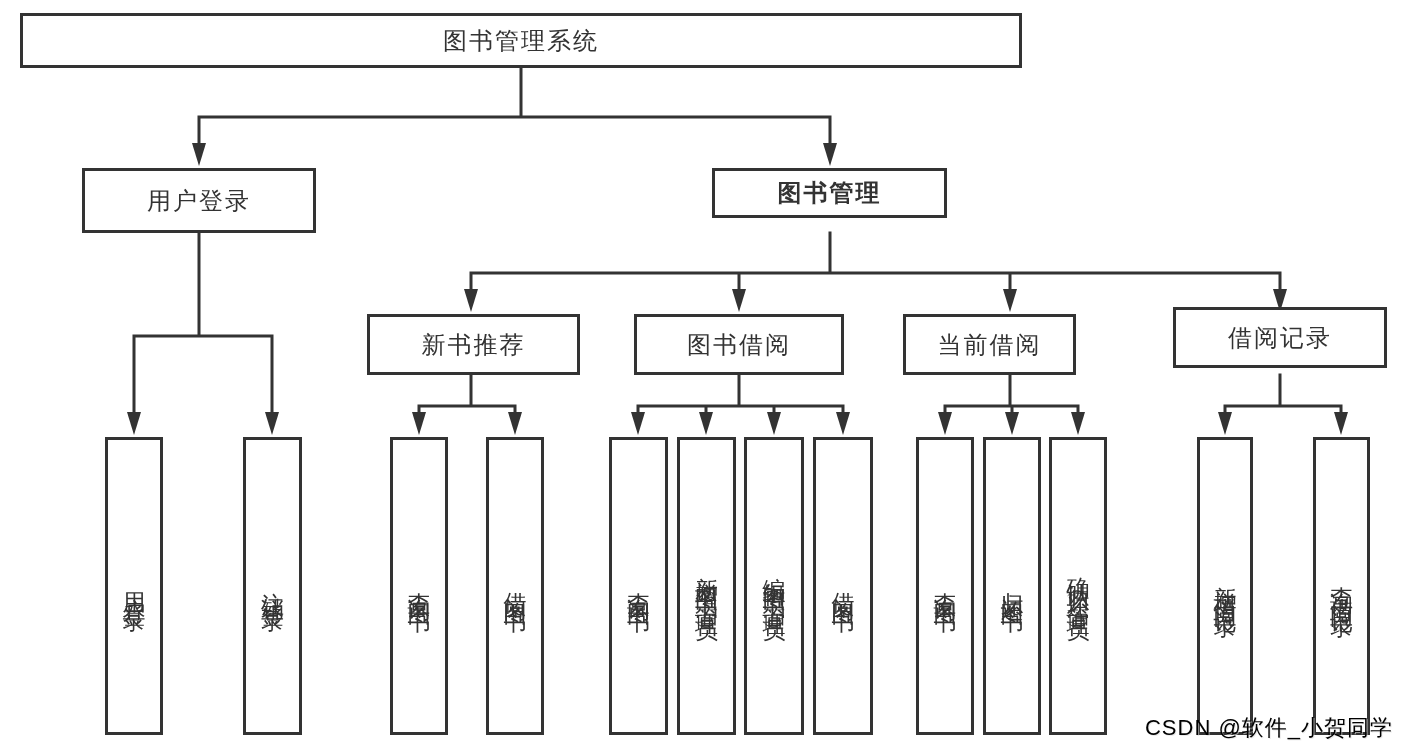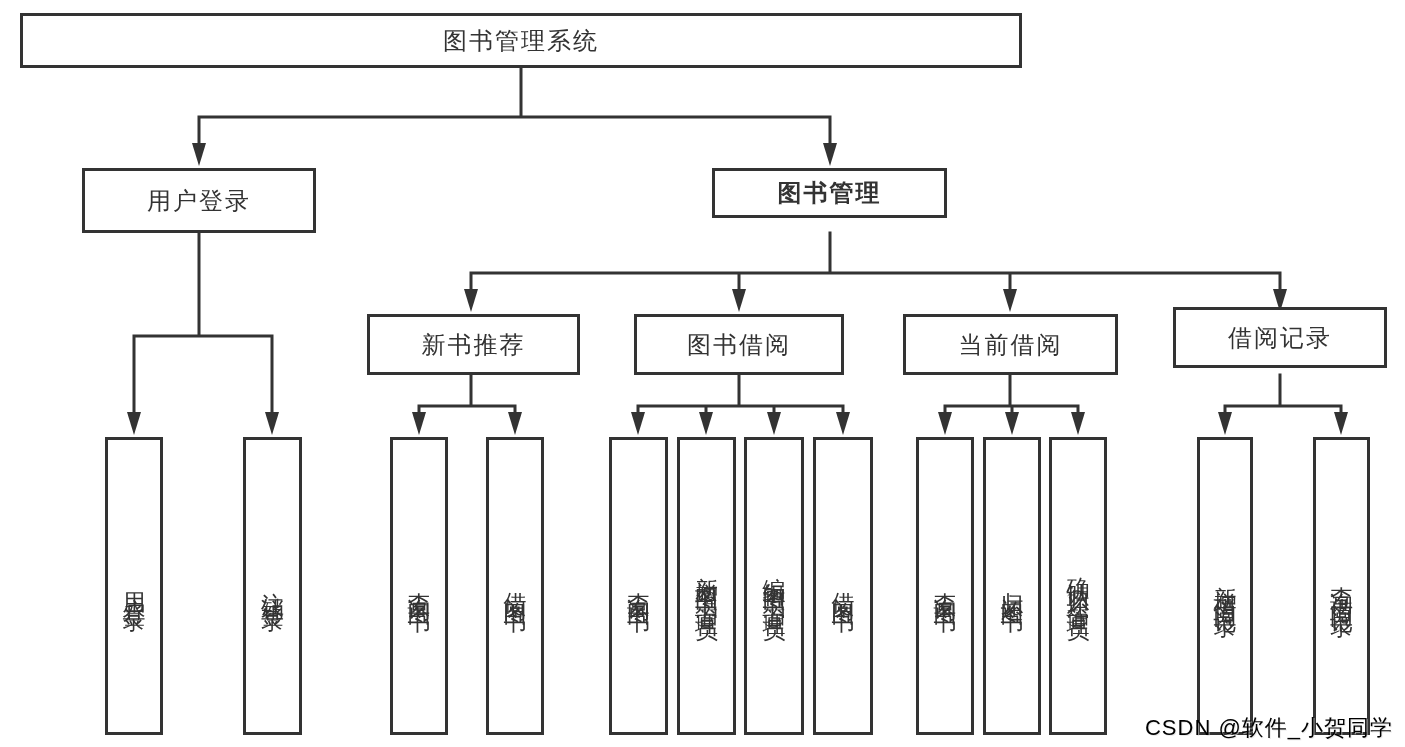--- a/index.html
+++ b/index.html
@@ -129,21 +129,21 @@
     </g>
   </svg>
 
   <div class="hbox" style="left:20px; top:13px; width:1002px; height:55px;">图书管理系统</div>
 
   <div class="hbox" style="left:82px; top:168px; width:234px; height:65px;">用户登录</div>
   <div class="hbox" style="left:712px; top:168px; width:235px; height:50px;font-weight:bold;">图书管理</div>
 
   <div class="hbox" style="left:347px; top:314px; width:213px; height:61px;margin-left:20px;">新书推荐</div>
   <div class="hbox" style="left:634px; top:314px; width:210px; height:61px;">图书借阅</div>
-  <div class="hbox" style="left:903px; top:314px; width:215px; height:61px;">当前借阅</div>
+  <div class="hbox" style="left:903px; top:314px; width:173px; height:61px;">当前借阅</div>
   <div class="hbox" style="left:1173px; top:307px; width:214px; height:61px;">借阅记录</div>
 
   <div class="vbox" style="left:105px; width:58px;">用户登录</div>
   <div class="vbox" style="left:243px; width:59px;">注销登录</div>
 
   <div class="vbox" style="left:390px; width:58px;">查询图书</div>
   <div class="vbox" style="left:486px; width:58px;">借阅图书</div>
 
   <div class="vbox" style="left:609px; width:59px;">查询图书</div>
   <div class="vbox" style="left:677px; width:59px;">新增图书（管理员）</div>

